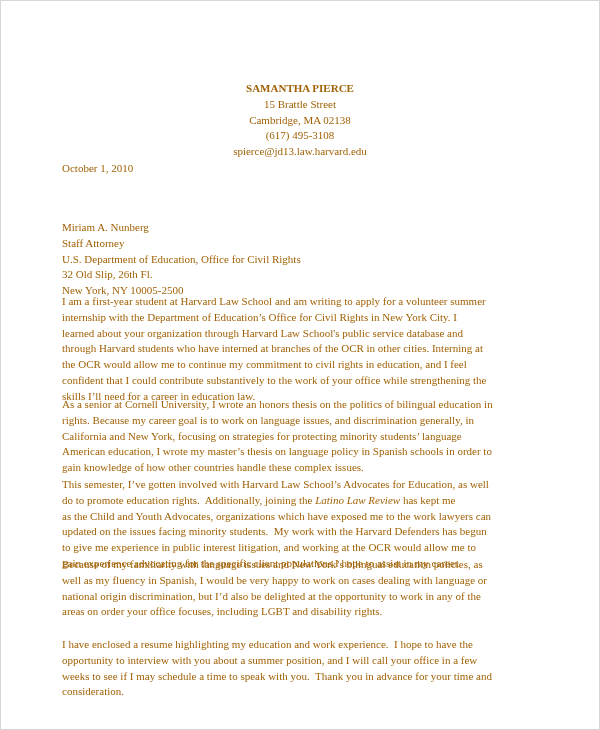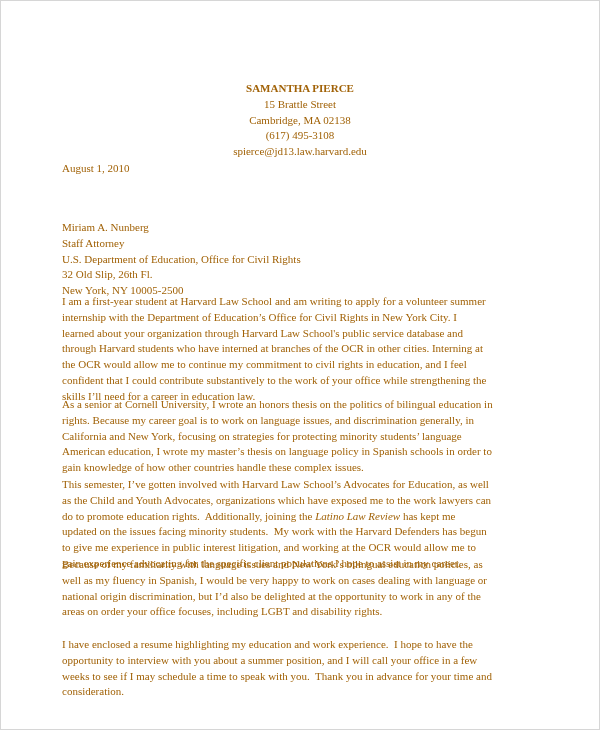--- a/index.html
+++ b/index.html
@@ -37,21 +37,21 @@
 <div class="page">
 
   <div class="header">
     <div class="name">SAMANTHA PIERCE</div>
     <div>15 Brattle Street</div>
     <div>Cambridge, MA 02138</div>
     <div>(617) 495-3108</div>
     <div>spierce@jd13.law.harvard.edu</div>
   </div>
 
-  <div class="block date">August 1, 2010</div>
+  <div class="block date">October 1, 2010</div>
 
   <div class="block recipient">
     <span class="line">Miriam A. Nunberg</span>
     <span class="line">Staff Attorney</span>
     <span class="line">U.S. Department of Education, Office for Civil Rights</span>
     <span class="line">32 Old Slip, 26th Fl.</span>
     <span class="line">New York, NY 10005-2500</span>
   </div>
 
 
@@ -68,22 +68,22 @@
   <div class="block p2">
     <span class="line">As a senior at Cornell University, I wrote an honors thesis on the politics of bilingual education in</span>
     <span class="line">rights. Because my career goal is to work on language issues, and discrimination generally, in</span>
     <span class="line">California and New York, focusing on strategies for protecting minority students’ language</span>
     <span class="line">American education, I wrote my master’s thesis on language policy in Spanish schools in order to</span>
     <span class="line">gain knowledge of how other countries handle these complex issues.</span>
   </div>
 
   <div class="block p3">
     <span class="line">This semester, I’ve gotten involved with Harvard Law School’s Advocates for Education, as well</span>
+    <span class="line"><span>do to promote education rights.  Additionally, joining the </span><em>Latino Law Review</em><span> has kept me</span></span>
     <span class="line">as the Child and Youth Advocates, organizations which have exposed me to the work lawyers can</span>
-    <span class="line"><span>do to promote education rights.  Additionally, joining the </span><em>Latino Law Review</em><span> has kept me</span></span>
     <span class="line">updated on the issues facing minority students.  My work with the Harvard Defenders has begun</span>
     <span class="line">to give me experience in public interest litigation, and working at the OCR would allow me to</span>
     <span class="line">gain experience advocating for the specific client populations I hope to assist in my career.</span>
   </div>
 
   <div class="block p4">
     <span class="line">Because of my familiarity with language issues and New York’s bilingual education policies, as</span>
     <span class="line">well as my fluency in Spanish, I would be very happy to work on cases dealing with language or</span>
     <span class="line">national origin discrimination, but I’d also be delighted at the opportunity to work in any of the</span>
     <span class="line">areas on order your office focuses, including LGBT and disability rights.</span>

